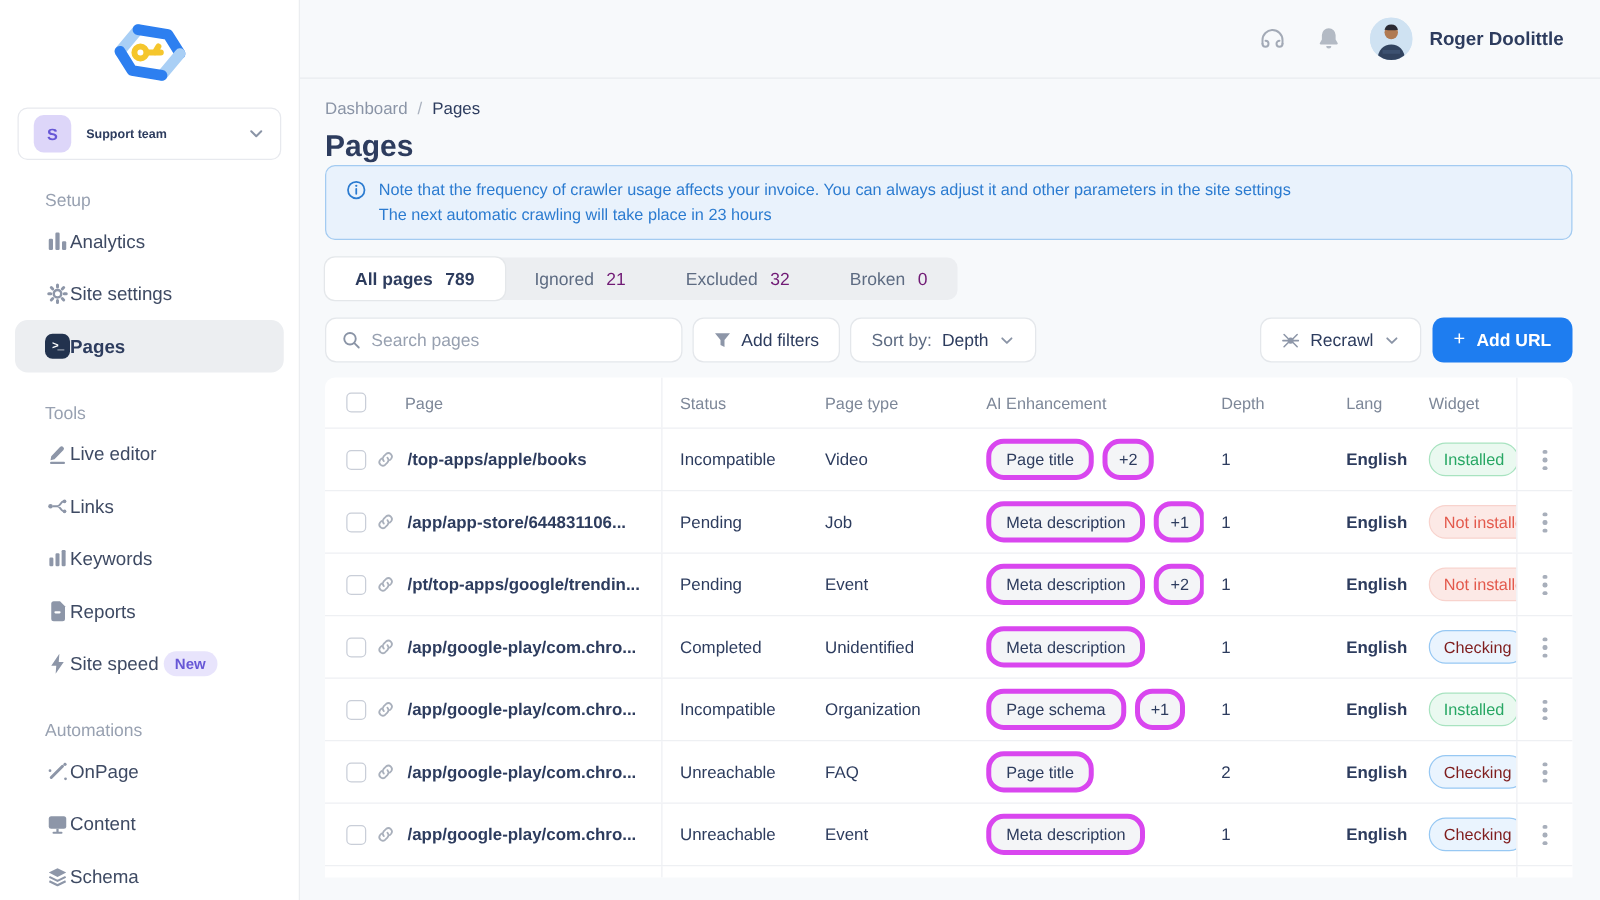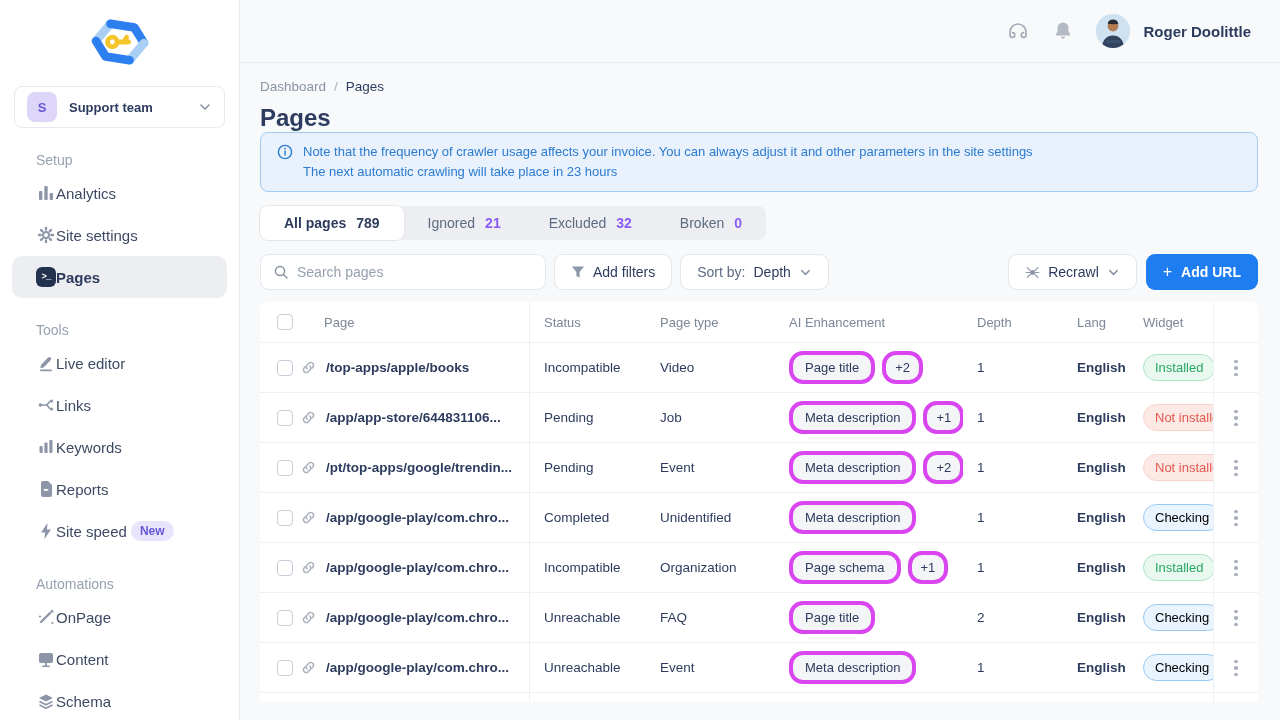--- a/index.html
+++ b/index.html
@@ -17,21 +17,21 @@
   }
   .logo-wrap { display:flex; justify-content:center; padding:4px 0 6px; }
   .team-selector {
     margin:14px 14px 0; height:42px; border:1px solid #e7e9ee; border-radius:8px;
     display:flex; align-items:center; gap:12px; padding:0 12px; cursor:pointer; background:#fff;
   }
   .team-avatar {
     width:30px; height:30px; border-radius:8px; background:#ddd6f9; color:#6757d6;
     display:flex; align-items:center; justify-content:center; font-size:13px; font-weight:700;
   }
-  .team-name { flex:1; font-size:13px; font-weight:600; color:#2d3c5e; }
+  .team-name { flex:1; font-size:10px; font-weight:600; color:#2d3c5e; }
   .section-label { margin:24px 0 4px 36px; color:#98a1b1; font-size:14px; }
   .nav-item {
     height:42px; margin:0 12px; display:flex; align-items:center; 
     padding:0 0 0 24px; border-radius:10px; cursor:pointer; color:#3e4a63; font-size:15px;
   }
   .nav-item.active { background:#eceef1; font-weight:600; color:#2d3c5e; }
   .nav-icon { width:20px; height:20px; display:flex; align-items:center; justify-content:center; }
   .terminal-chip {
     width:20px; height:20px; background:#22324e; border-radius:6px; color:#fff;
     font-family:"Liberation Mono","DejaVu Sans Mono",monospace; font-size:9px; font-weight:700;
@@ -66,21 +66,21 @@
     border-radius:8px; padding:9px 16px; display:flex; gap:10px;
   }
   .banner-text { color:#2b7bd0; font-size:13px; line-height:1.55; max-width:745px; }
   .banner .info-icon { margin-top:2px; }
 
   .tabs { margin-top:14px; display:inline-flex; background:#eceef1; border-radius:8px; }
   .tab {
     display:flex; gap:10px; align-items:center; padding:9px 24px; font-size:14px;
     color:#5d6b82; cursor:pointer; border-radius:8px; white-space:nowrap;
   }
-  .tab .count { color:#8b5cf6;font-weight:bold; }
+  .tab .count { color:#701a75; }
   .tab.active { background:#ffffff; color:#2d3c5e; font-weight:700; box-shadow:0 0 0 1px #e4e7ea; }
   .tab.active .count { color:#2d3c5e; font-weight:700;text-align:center; }
 
   .toolbar { margin-top:14px; width:998px; display:flex; align-items:center; gap:8px; }
   .search-box {
     width:286px; height:36px; background:#fff; border:1px solid #e4e7eb; border-radius:9px;
     display:flex; align-items:center; gap:8px; padding:0 12px;
   }
   .search-box input {
     border:none; outline:none; flex:1; font-size:14px; color:#2d3c5e; background:transparent;
@@ -126,21 +126,21 @@
   .chip {
     background:#f4f5f7; border:4px solid #d946ef; border-radius:14px; padding:5px 12px;
     font-size:13px; color:#2d3c5e; white-space:nowrap;
   }
   .chip-more { padding:5px 9px; }
   .badge {
     border-radius:14px; padding:5px 11px; font-size:13px; white-space:nowrap; flex:none;
   }
   .badge.installed { background:#eaf9f0; border:1px solid #a8e3c0; color:#27a764; }
   .badge.not-installed { background:#fce9e6; border:1px solid #f8d3cd; color:#e3594c; }
-  .badge.checking { background:#eaf4fe; border:1px solid #97c8f3; color:#000000; cursor:pointer; }
+  .badge.checking { background:#eaf4fe; border:1px solid #97c8f3; color:#7f1d1d; cursor:pointer; }
   .kebab { display:flex; flex-direction:column; gap:3px; }
   .kebab i { width:3.5px; height:3.5px; border-radius:50%; background:#a8afbb; display:block; }
 </style>
 </head>
 <body>
 
 <div class="app">
 
   <aside class="sidebar">
     <div class="logo-wrap">

